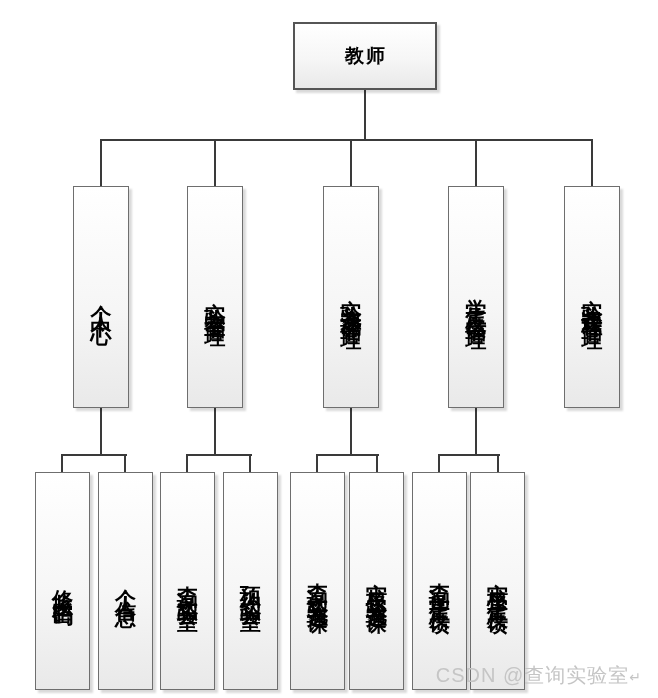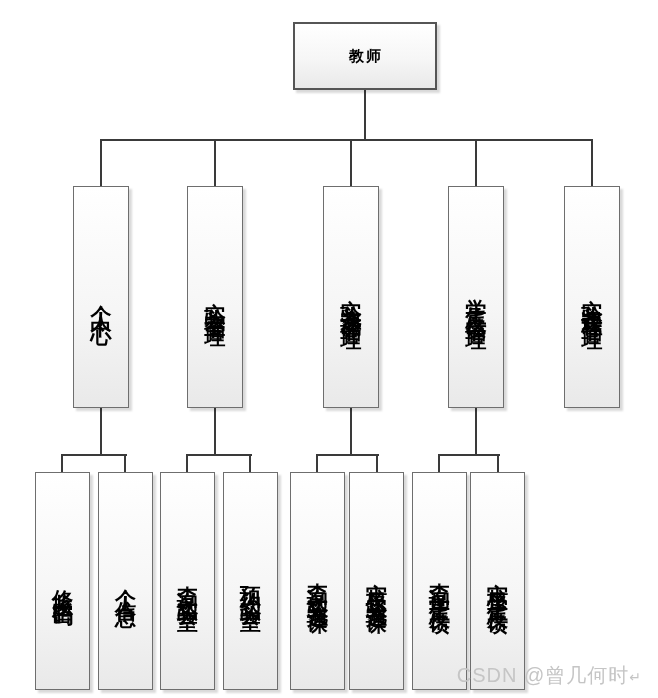--- a/index.html
+++ b/index.html
@@ -22,21 +22,21 @@
     border: 1.5px solid #6e6e6e;
     box-shadow: 3px 3px 2px rgba(0,0,0,0.15);
     display: flex;
     align-items: center;
     justify-content: center;
   }
   .node.root {
     border: 2px solid #555555;
   }
   .h-label {
-    font-size: 15px;
+    font-size: 19px;
     font-weight: bold;
     color: #000000;
     letter-spacing: 2px;
     margin-right: -2px;
     white-space: nowrap;
   }
   .v-label {
     writing-mode: vertical-rl;
     text-orientation: upright;
     font-size: 21px;
@@ -138,16 +138,16 @@
     <span class="v-label">审核实验选课</span>
   </div>
   <div class="node" style="left:412px; top:472px; width:55px; height:218px;">
     <span class="v-label">查询学生反馈</span>
   </div>
   <div class="node" style="left:470px; top:472px; width:55px; height:218px;">
     <span class="v-label">审核学生反馈</span>
   </div>
 
   <div class="watermark">
-    <span>CSDN @曾几何时</span><span class="suffix">↵</span>
+    <span>CSDN @查询实验室</span><span class="suffix">↵</span>
   </div>
 
 </div>
 
 </body></html>

